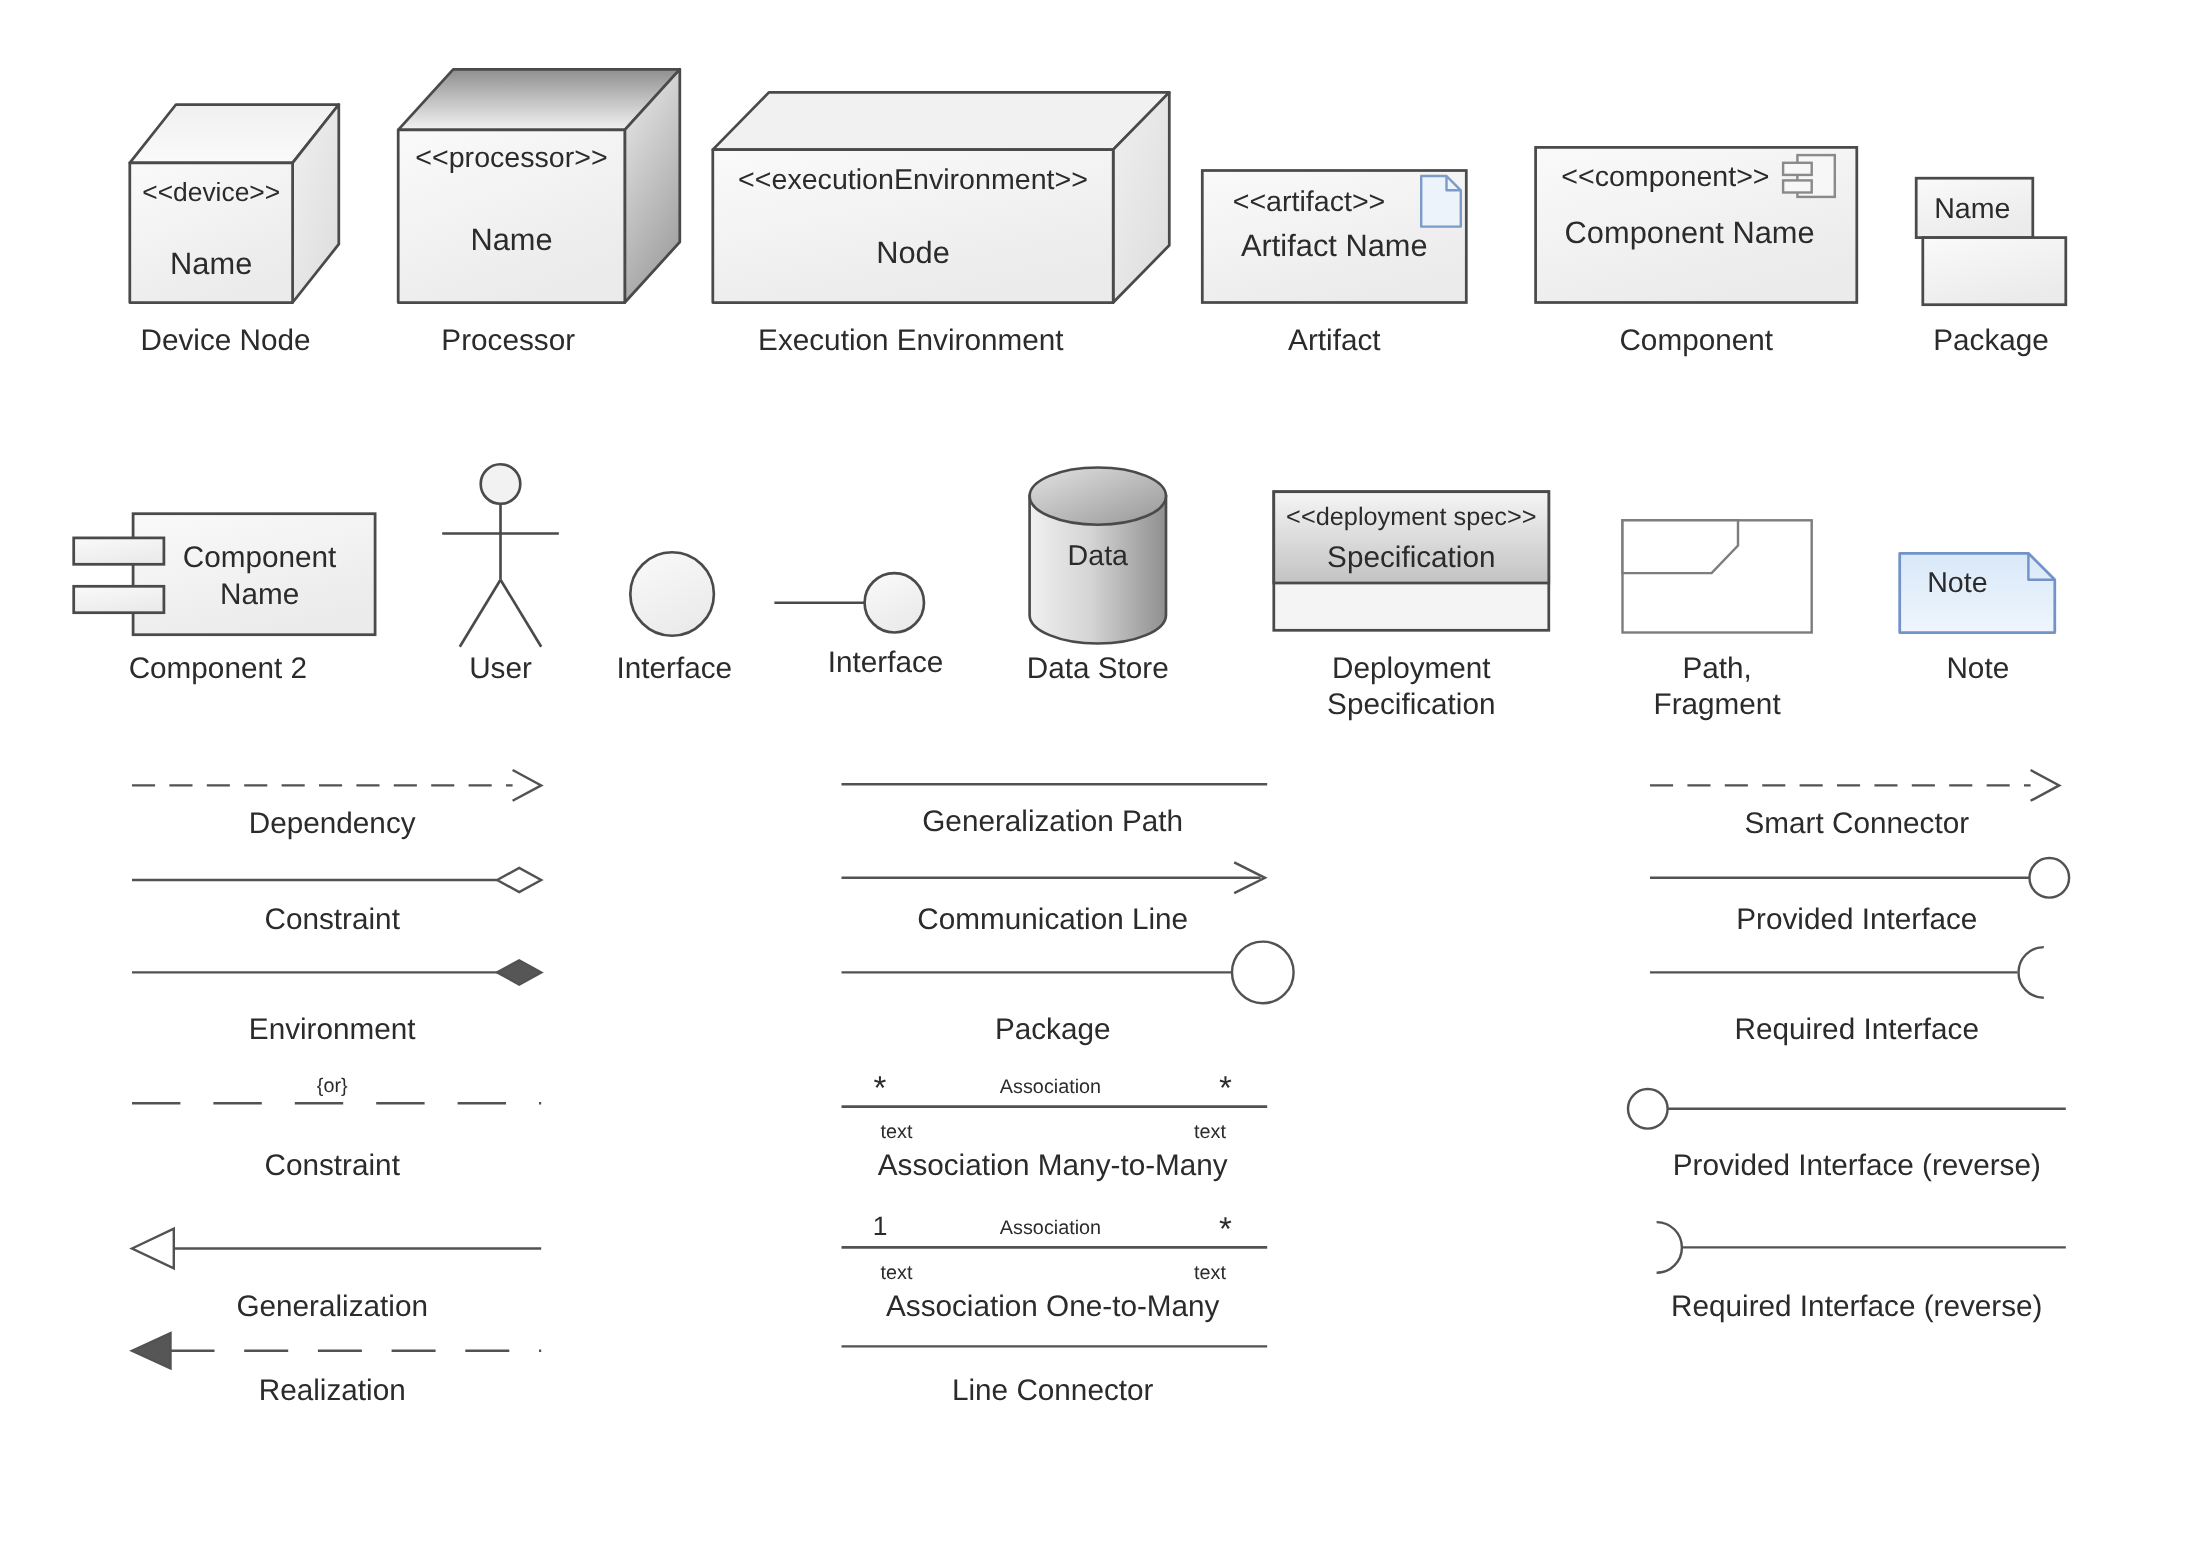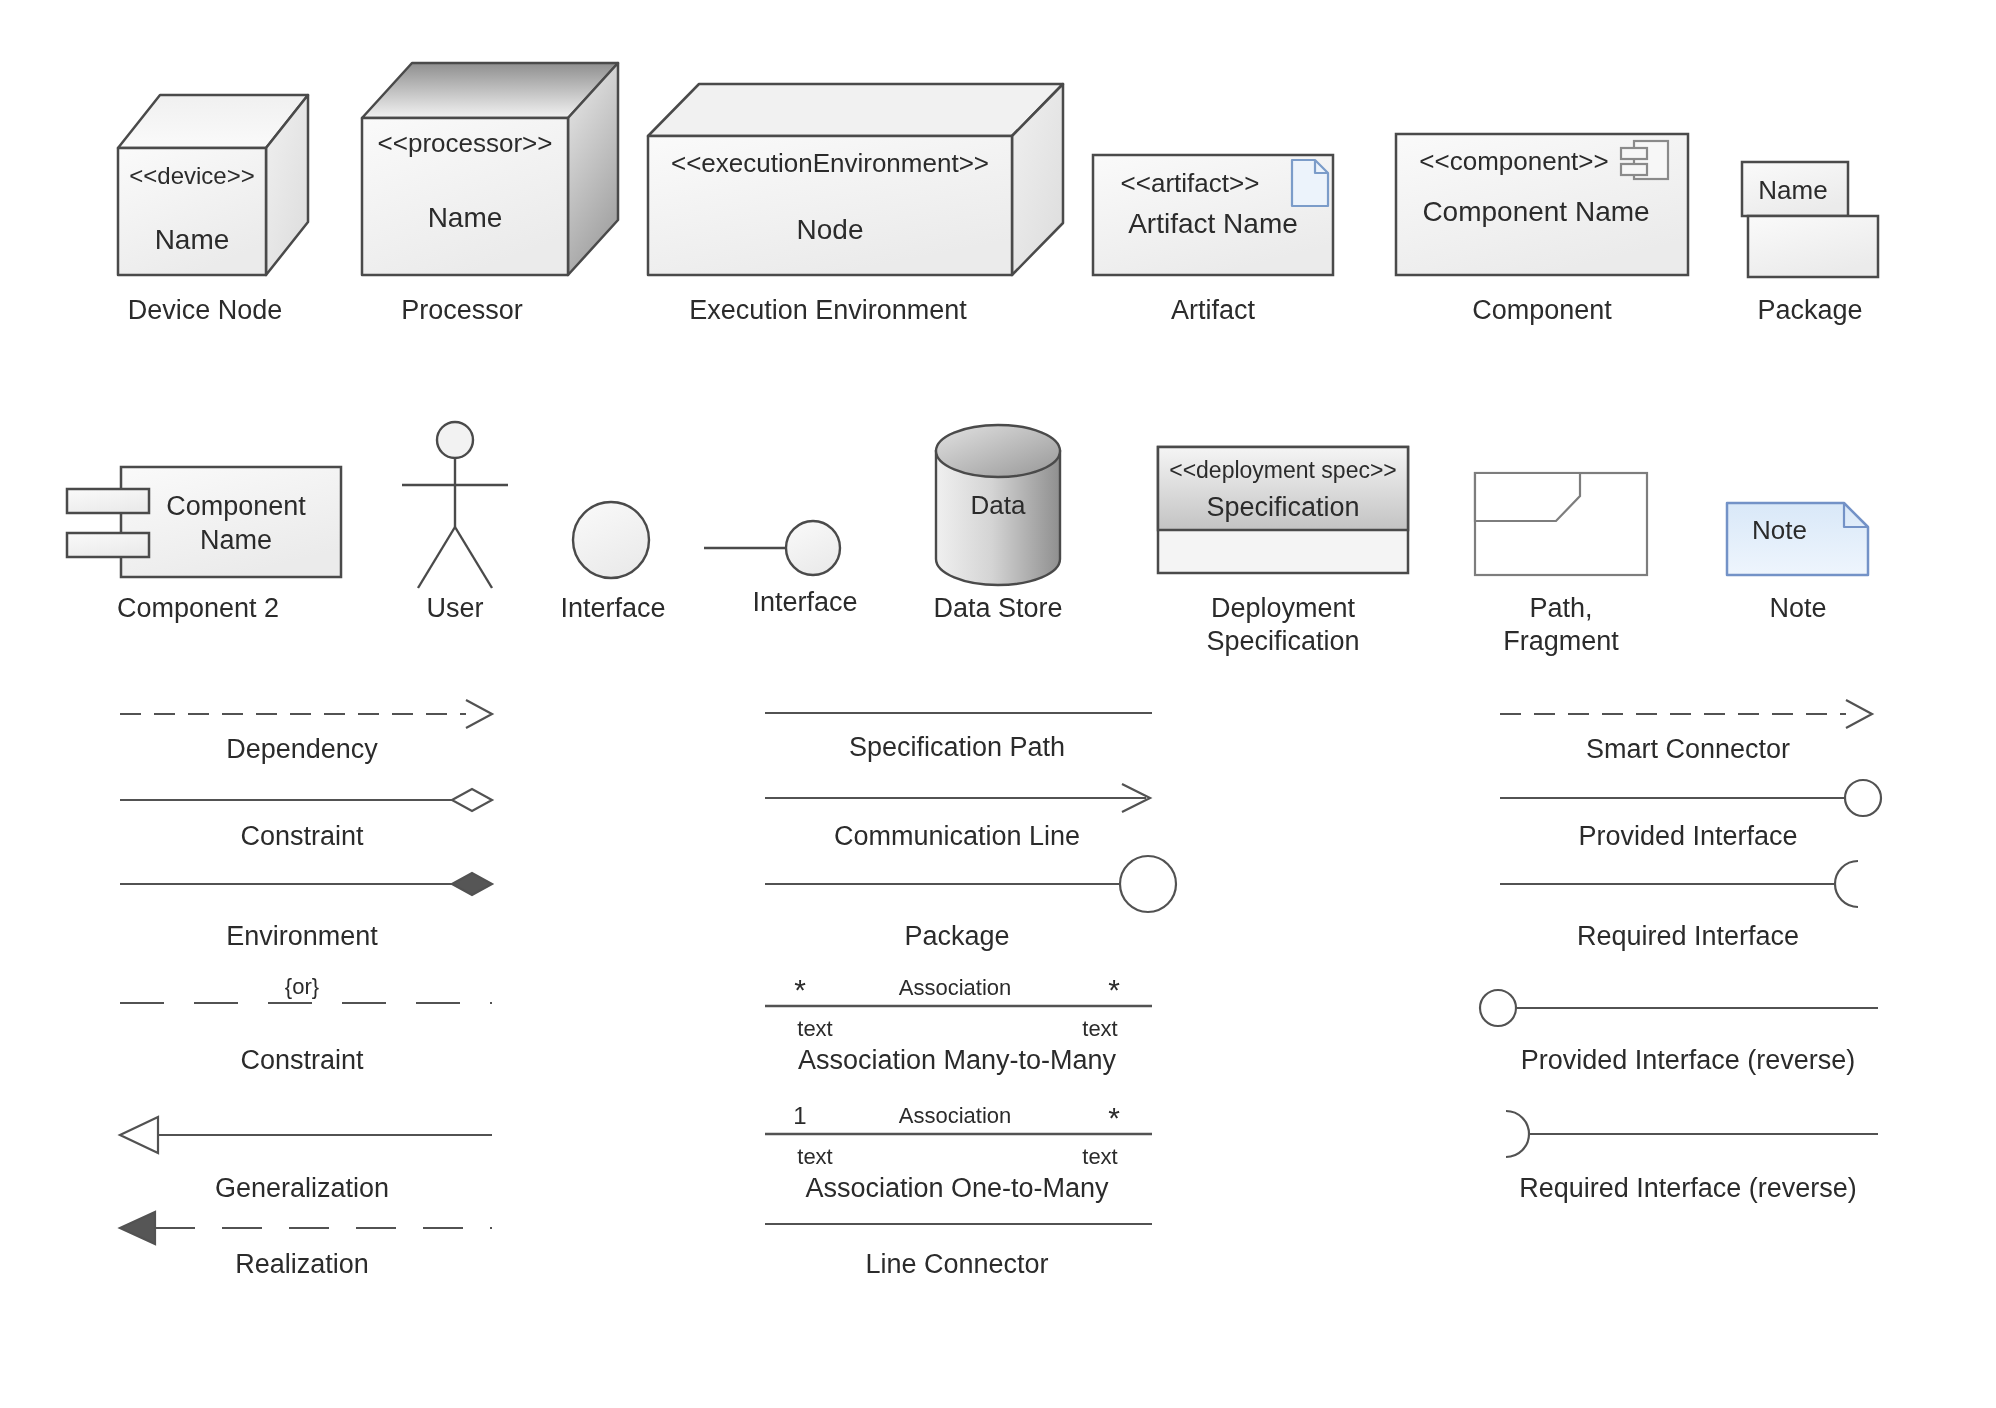--- a/index.html
+++ b/index.html
@@ -4,21 +4,21 @@
 <style>
   html,body{margin:0;padding:0;background:#ffffff;}
   #stage{
     position:relative;width:1996px;height:1408px;background:#ffffff;overflow:hidden;
     font-family:"Liberation Sans", sans-serif;
   }
   #shapes{position:absolute;left:0;top:0;}
   .t{position:absolute;transform:translate(-50%,-50%);white-space:nowrap;color:#2b2b2b;}
   .tl{position:absolute;transform:translate(0,-50%);white-space:nowrap;color:#2b2b2b;}
   .wrap{white-space:normal;text-align:center;}
-  .fs22{font-size:22px}.fs23{font-size:23px}.fs24{font-size:24px}.fs26{font-size:26px}
+  .fs22{font-size:18px}.fs23{font-size:23px}.fs24{font-size:24px}.fs26{font-size:26px}
   .fs27{font-size:27px}.fs28{font-size:28px}.fs30{font-size:30px}
 </style>
 </head>
 <body>
 
 <div id="stage">
 
 <svg id="shapes" width="1996" height="1408" viewBox="0 0 1996 1408">
   <defs>
     <linearGradient id="gFace" x1="0" y1="0" x2="0.5" y2="1">
@@ -257,21 +257,21 @@
 <div class="t fs27" style="left:1798px;top:608px">Note</div>
 
 <div class="t fs27" style="left:302px;top:749px">Dependency</div>
 <div class="t fs27" style="left:302px;top:836px">Constraint</div>
 <div class="t fs27" style="left:302px;top:936px">Environment</div>
 <div class="t fs22" style="left:302px;top:987px">{or}</div>
 <div class="t fs27" style="left:302px;top:1060px">Constraint</div>
 <div class="t fs27" style="left:302px;top:1188px">Generalization</div>
 <div class="t fs27" style="left:302px;top:1264px">Realization</div>
 
-<div class="t fs27" style="left:957px;top:747px">Specification Path</div>
+<div class="t fs27" style="left:957px;top:747px">Generalization Path</div>
 <div class="t fs27" style="left:957px;top:836px">Communication Line</div>
 <div class="t fs27" style="left:957px;top:936px">Package</div>
 
 <div class="t fs30" style="left:800px;top:990px">*</div>
 <div class="t fs22" style="left:955px;top:988px">Association</div>
 <div class="t fs30" style="left:1114px;top:990px">*</div>
 <div class="t fs22" style="left:815px;top:1029px">text</div>
 <div class="t fs22" style="left:1100px;top:1029px">text</div>
 <div class="t fs27" style="left:957px;top:1060px">Association Many-to-Many</div>
 

